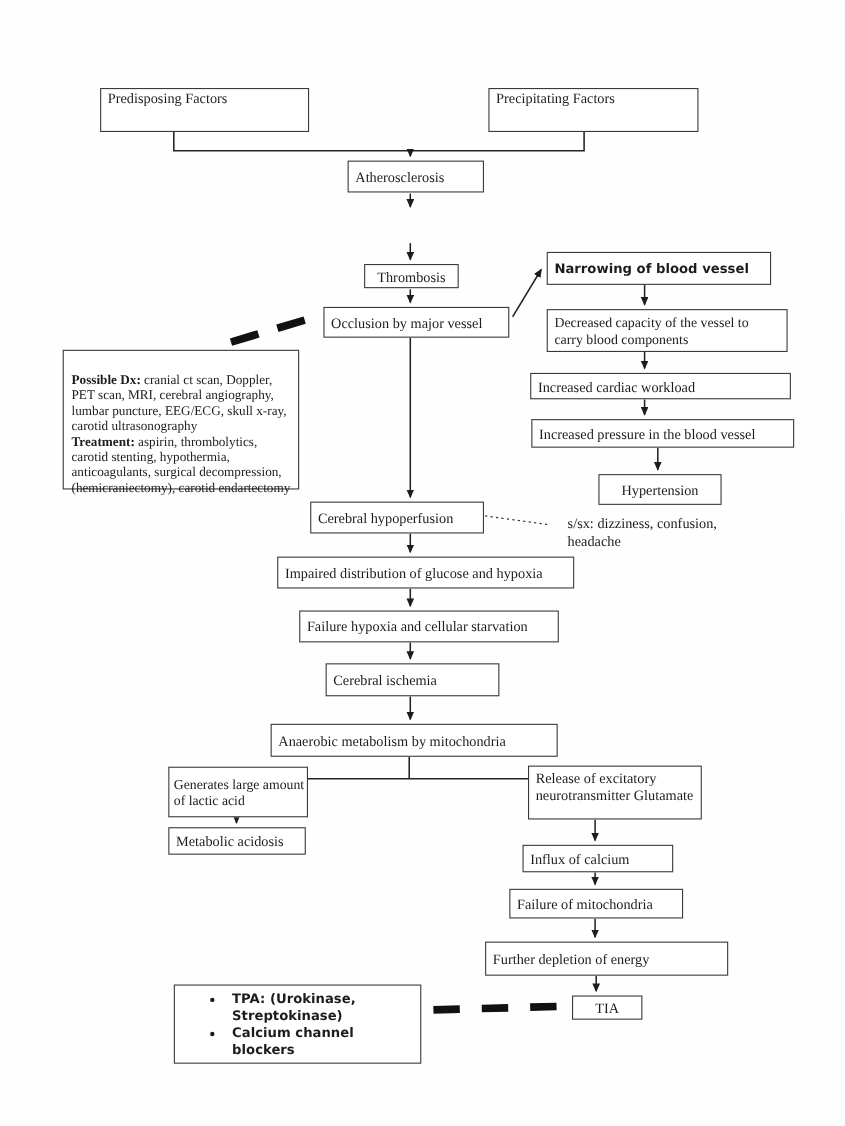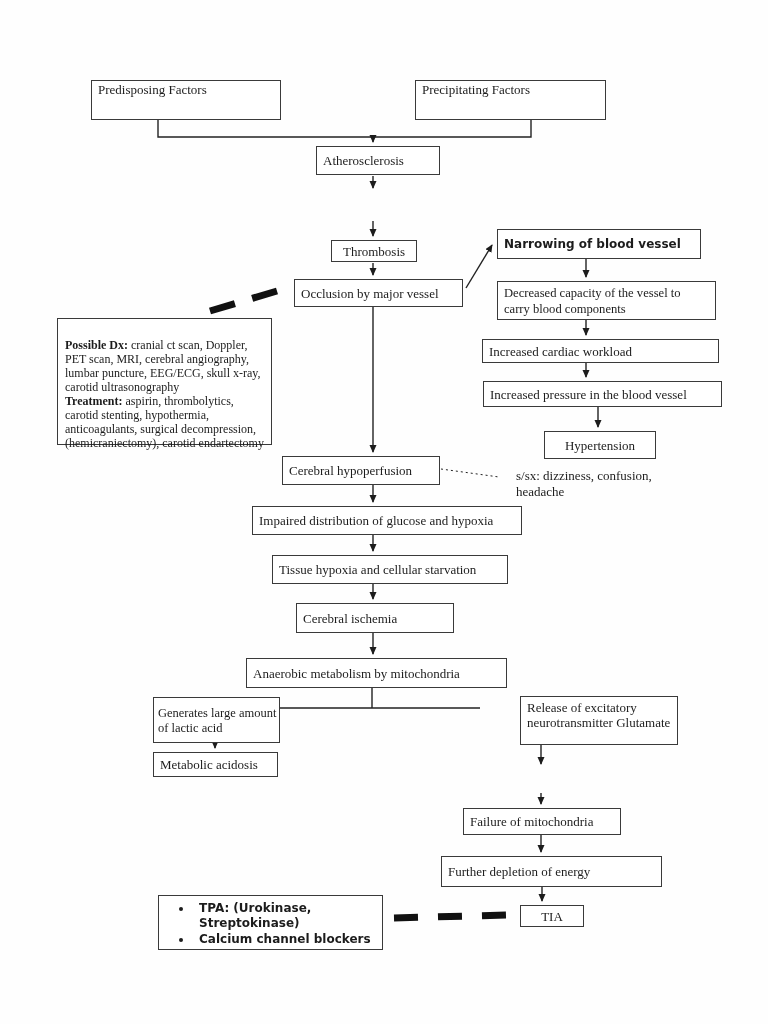--- a/index.html
+++ b/index.html
@@ -7,44 +7,44 @@
         font-family:"Liberation Serif", serif;color:#1c1c1c;overflow:hidden;}
   svg.lines{position:absolute;left:0;top:0;width:768px;height:1024px;}
   .box{position:absolute;border:1.6px solid #3a3a3a;background:#fff;box-sizing:border-box;
        display:flex;align-items:center;font-size:13px;line-height:15px;padding:2px 6px;}
   .top-align{align-items:flex-start;padding-top:1px;}
   .center{justify-content:center;text-align:left;padding:2px 2px;}
   .sansbold{font-family:"DejaVu Sans", sans-serif;font-weight:bold;font-size:12px;line-height:15px;}
   .note{position:absolute;font-size:13px;line-height:16px;}
   
   .n-pred{left:91px;top:80px;width:190px;height:40px;}
-  .n-prec{left:415px;top:80px;width:191px;height:40px;}
+  .n-prec{left:444px;top:80px;width:191px;height:40px;}
   .n-athero{left:316px;top:146px;width:124px;height:29px;}
   .n-plaque{left:295px;top:192px;width:191px;height:28px;}
   .n-thromb{left:331px;top:240px;width:86px;height:22px;}
   .n-narrow{left:497px;top:229px;width:204px;height:30px;}
   .n-occl{left:294px;top:279px;width:169px;height:28px;}
   .n-decr{left:497px;top:281px;width:219px;height:39px;font-size:12.6px;line-height:16px;}
   .n-card{left:482px;top:339px;width:237px;height:24px;}
   .n-press{left:483px;top:381px;width:239px;height:26px;}
   .n-hyper{left:544px;top:431px;width:112px;height:28px;}
   .n-dx{left:57px;top:318px;width:215px;height:127px;font-size:12px;line-height:14px;display:block;padding:19px 7px;}
   .n-hypo{left:282px;top:456px;width:158px;height:29px;}
   .n-impair{left:252px;top:506px;width:270px;height:29px;}
   .n-tissue{left:272px;top:555px;width:236px;height:29px;}
   .n-isch{left:296px;top:603px;width:158px;height:30px;}
   .n-anaer{left:246px;top:658px;width:261px;height:30px;}
   .n-lactic{left:153px;top:697px;width:127px;height:46px;font-size:12.5px;line-height:15px;align-items:flex-start;padding:8px 2px 2px 4px;}
   .n-metab{left:153px;top:752px;width:125px;height:25px;}
-  .n-release{left:480px;top:696px;width:158px;height:49px;align-items:flex-start;padding:3px 6px;line-height:15px;margin-left:40px;}
+  .n-release{left:480px;top:696px;width:158px;height:49px;align-items:flex-start;padding:3px 6px;line-height:15px;}
   .n-influx{left:475px;top:768px;width:137px;height:25px;}
   .n-fail{left:463px;top:808px;width:158px;height:27px;}
   .n-furth{left:441px;top:856px;width:221px;height:31px;}
   .n-tia{left:520px;top:905px;width:64px;height:22px;}
-  .n-tpa{left:158px;top:895px;width:225px;height:55px;display:block;padding:5px 4px;}
+  .n-tpa{left:158px;top:895px;width:225px;height:72px;display:block;padding:5px 16px;}
   .n-ssx{left:516px;top:468px;width:162px;}
   .n-tpa ul{margin:0;padding-left:30px;}
   .n-tpa li{margin:0 0 1px 0;padding-left:6px;}
   .b{font-weight:bold;}
 </style>
 </head>
 <body>
 
 <div id="page">
 
@@ -126,36 +126,39 @@
   </div>
 
   <div class="box n-hypo">
       <span>Cerebral hypoperfusion</span>
     </div>
   <div class="note n-ssx">s/sx: dizziness, confusion, headache</div>
   <div class="box n-impair">
       <span>Impaired distribution of glucose and hypoxia</span>
     </div>
   <div class="box n-tissue">
-      <span>Tissue hypoxia and cellular starvation</span>
+      <span>Failure hypoxia and cellular starvation</span>
     </div>
   <div class="box n-isch">
       <span>Cerebral ischemia</span>
     </div>
   <div class="box n-anaer">
       <span>Anaerobic metabolism by mitochondria</span>
     </div>
   <div class="box n-lactic">
       <span>Generates large amount of lactic acid</span>
     </div>
   <div class="box n-metab">
       <span>Metabolic acidosis</span>
     </div>
   <div class="box n-release">
       <span>Release of excitatory neurotransmitter Glutamate</span>
+    </div>
+  <div class="box n-influx">
+      <span>Influx of calcium</span>
     </div>
   <div class="box n-fail">
       <span>Failure of mitochondria</span>
     </div>
   <div class="box n-furth">
       <span>Further depletion of energy</span>
     </div>
   <div class="box center n-tia">
       <span>TIA</span>
     </div>

